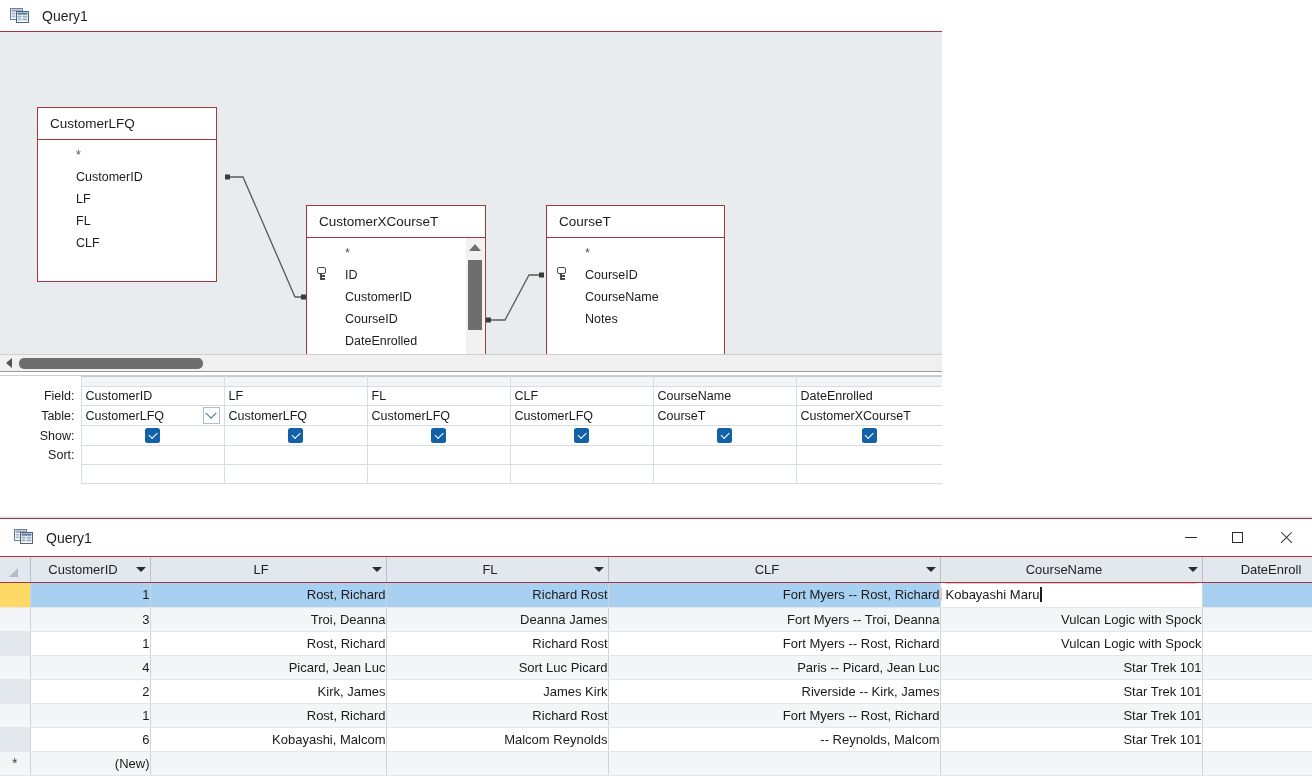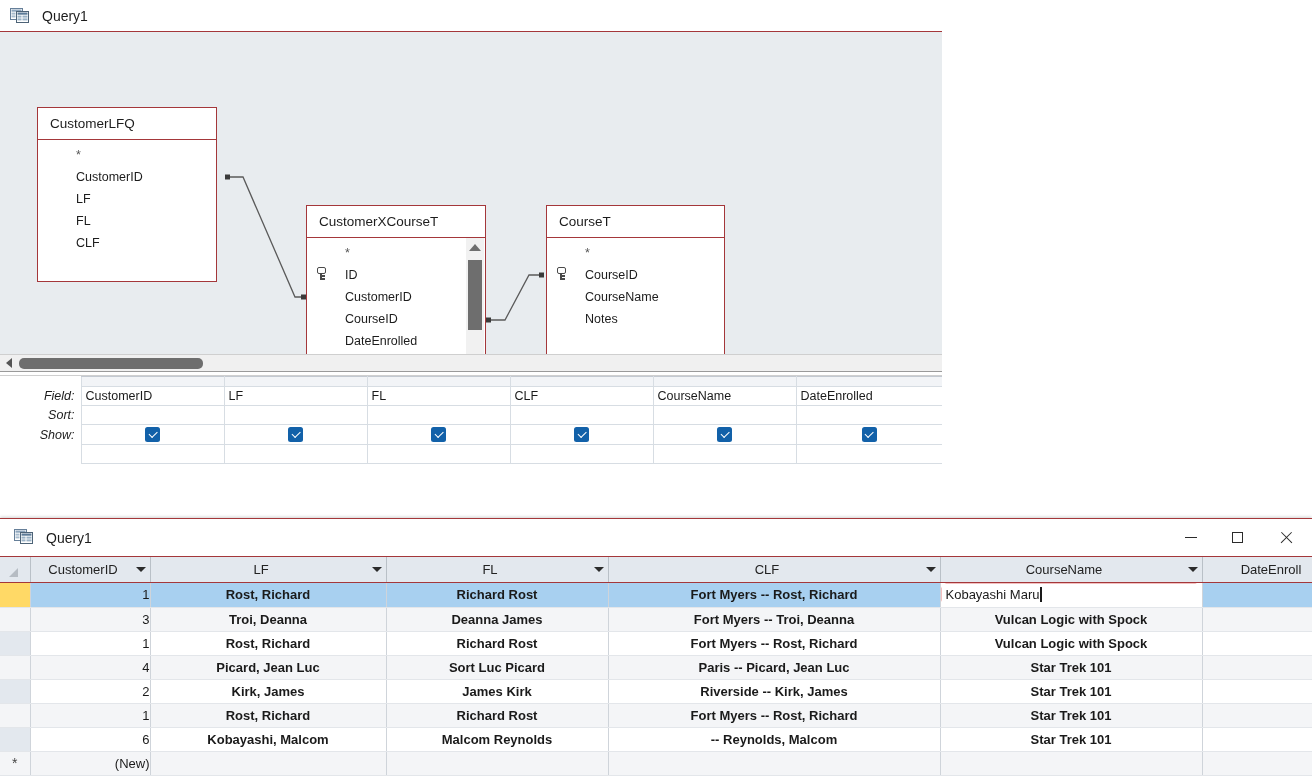--- a/index.html
+++ b/index.html
@@ -144,21 +144,20 @@
   }
   .qbe td { border: 1px solid #d7dde3; padding: 0; height: 19px; }
   .qbe td.rowlabel {
     border: none;
     text-align: right;
     padding-right: 6px;
     width: 81px;
     color: #1c1c1c;
     font-size: 12.5px;
     background: #ffffff;
-    font-style: italic;
   }
   .qbe td.cell { padding: 1px 4px; vertical-align: middle; white-space: nowrap; overflow: hidden; }
   .qbe tr.topbar td { height: 10px; background: #f2f4f7; border-top: 1px solid #c3c9d1; }
   .qbe tr.topbar td.rowlabel { background: #ffffff; border: none; }
 
   .tablecell-wrap { display: flex; align-items: center; justify-content: space-between; }
   .combo-arrow {
     width: 17px; height: 17px; border: 1px solid #b6bcc3; background: #ffffff;
     display: flex; align-items: center; justify-content: center; flex: none;
   }
@@ -259,21 +258,21 @@
     text-align: center;
     color: #444;
   }
   td.rowsel.current { background: #ffd966; }
   tr.row-alt td { background: #f4f5f7; }
   tr.row-sel td { background: #a8d0f0; }
   tr.row-sel td.rowsel { background: #ffd966; }
 
   td.c { padding: 0 5px; }
   td.num { text-align: right; padding-right: 6px; }
-  td.txt { text-align: center; font-weight: bold; }
+  td.txt { text-align: right; }
 
   
   td.editing {
     background: #ffffff !important;
     padding: 0;
     border-radius: 11px;
   }
   .edit-box {
     position: relative;
     height: 24px;
@@ -473,29 +472,35 @@
             <tr>
               <td class="rowlabel">Field:</td>
               <td class="cell">CustomerID</td>
               <td class="cell">LF</td>
               <td class="cell">FL</td>
               <td class="cell">CLF</td>
               <td class="cell">CourseName</td>
               <td class="cell">DateEnrolled</td>
             </tr>
 
-
             <tr>
-              <td class="rowlabel">Sort:</td>
-              <td class="cell"></td>
-              <td class="cell"></td>
-              <td class="cell"></td>
-              <td class="cell"></td>
-              <td class="cell"></td>
-              <td class="cell"></td>
+              <td class="rowlabel">Table:</td>
+              <td class="cell">
+                <span class="tablecell-wrap">
+                  <span>CustomerLFQ</span>
+                  <span class="combo-arrow">
+                      <span class="combo-chev"></span>
+                    </span>
+                </span>
+              </td>
+              <td class="cell">CustomerLFQ</td>
+              <td class="cell">CustomerLFQ</td>
+              <td class="cell">CustomerLFQ</td>
+              <td class="cell">CourseT</td>
+              <td class="cell">CustomerXCourseT</td>
             </tr>
 
             <tr>
               <td class="rowlabel">Show:</td>
               <td class="cell">
                   <span class="checkcellwrap">
                     <span class="showbox"></span>
                   </span>
                 </td>
               <td class="cell">
@@ -516,20 +521,30 @@
               <td class="cell">
                   <span class="checkcellwrap">
                     <span class="showbox"></span>
                   </span>
                 </td>
               <td class="cell">
                   <span class="checkcellwrap">
                     <span class="showbox"></span>
                   </span>
                 </td>
+            </tr>
+
+            <tr>
+              <td class="rowlabel">Sort:</td>
+              <td class="cell"></td>
+              <td class="cell"></td>
+              <td class="cell"></td>
+              <td class="cell"></td>
+              <td class="cell"></td>
+              <td class="cell"></td>
             </tr>
 
 
 
             <tr>
               <td class="rowlabel"></td>
               <td class="cell"></td>
               <td class="cell"></td>
               <td class="cell"></td>
               <td class="cell"></td>

